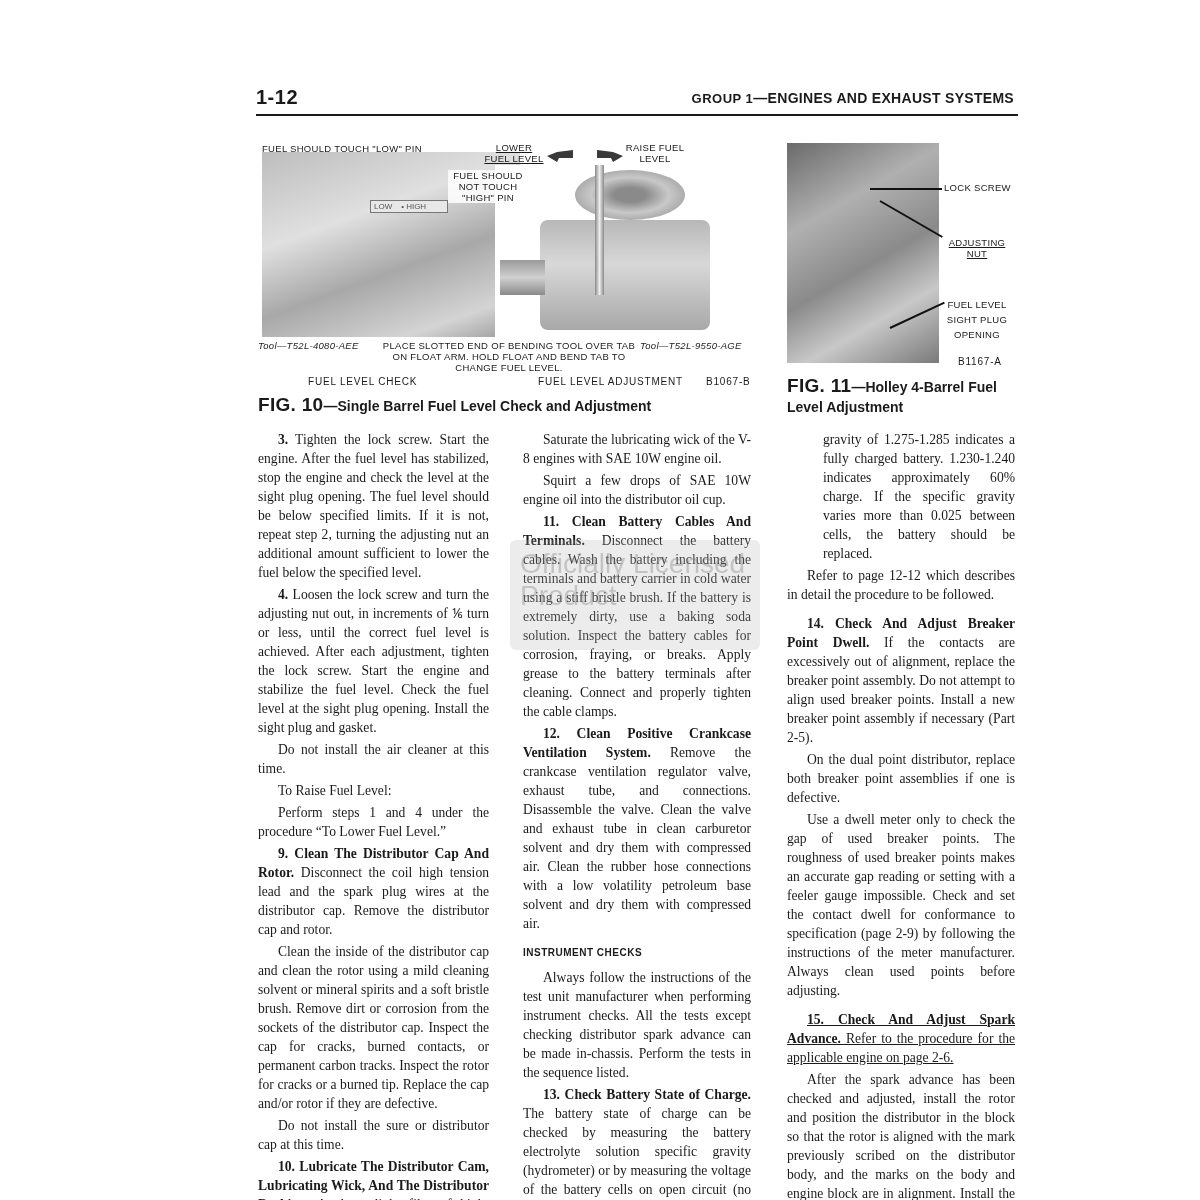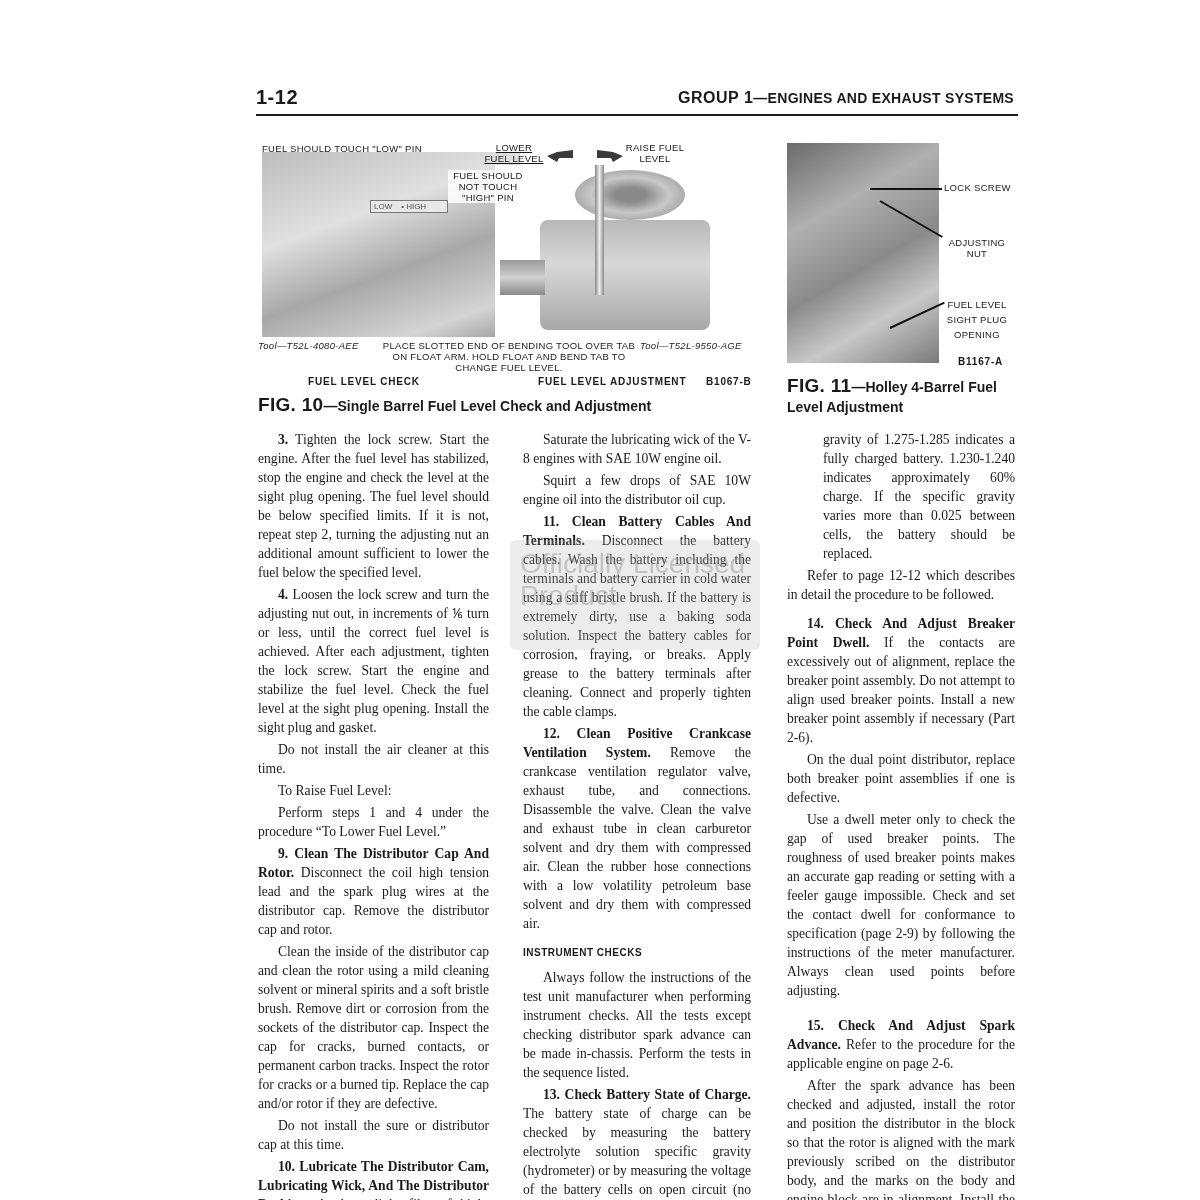--- a/index.html
+++ b/index.html
@@ -1,36 +1,36 @@
 <!DOCTYPE html>
 <html><head>
 <meta charset="utf-8">
 <style>
   html, body { margin: 0; padding: 0; }
   body { width: 1200px; height: 1200px; background: #ffffff; position: relative; overflow: hidden; font-family: "Liberation Serif", serif; color: #1a1a1a; }
   .page { position: absolute; left: 0; top: 0; width: 1200px; height: 1200px; }
   .header { position: absolute; left: 256px; top: 86px; width: 762px; height: 28px; border-bottom: 2px solid #1a1a1a; }
   .page-num { position: absolute; left: 0; top: 0; font-family: "Liberation Sans", sans-serif; font-weight: bold; font-size: 20px; letter-spacing: 0.5px; }
   .group-title { position: absolute; right: 4px; top: 2px; font-family: "Liberation Sans", sans-serif; font-weight: bold; font-size: 17px; }
-  .group-title .g1 { font-size: 16px; letter-spacing: 0.5px; }
+  .group-title .g1 { font-size: 13px; letter-spacing: 0.5px; }
   .group-title .rest { font-size: 14px; letter-spacing: 0.3px; }
 
   .fig { position: absolute; background: #cfcfcf; overflow: hidden; }
   .fig10a { left: 262px; top: 152px; width: 258px; height: 185px; background: linear-gradient(160deg, #bdbdbd 0%, #e0e0e0 35%, #a8a8a8 60%, #d4d4d4 85%, #9a9a9a 100%); }
   .fig10b { left: 495px; top: 165px; width: 255px; height: 175px; background: #ffffff; }
   .carb-top { position: absolute; left: 80px; top: 5px; width: 110px; height: 50px; border-radius: 50%; background: radial-gradient(ellipse at center, #8a8a8a 20%, #c8c8c8 50%, #a0a0a0 80%); }
   .carb-body { position: absolute; left: 45px; top: 55px; width: 170px; height: 110px; background: linear-gradient(180deg, #b8b8b8, #d8d8d8 40%, #a8a8a8); border-radius: 8px; }
   .carb-tube { position: absolute; left: 5px; top: 95px; width: 45px; height: 35px; background: linear-gradient(180deg, #9a9a9a, #d0d0d0, #8a8a8a); }
   .tool-rod { position: absolute; left: 100px; top: 0px; width: 9px; height: 130px; background: linear-gradient(90deg, #888, #eee, #888); }
   .fig11 { left: 787px; top: 143px; width: 152px; height: 220px; background: linear-gradient(150deg, #6a6a6a 0%, #b0b0b0 30%, #8a8a8a 55%, #c8c8c8 75%, #7a7a7a 100%); }
 
   .lbl { position: absolute; font-family: "Liberation Sans", sans-serif; font-size: 9.5px; line-height: 11px; text-transform: uppercase; color: #1a1a1a; letter-spacing: 0.3px; }
   .lbl.center { text-align: center; }
   .lbl.ital { text-transform: none; font-style: italic; }
-  .lbl.bold { font-weight: bold; font-size: 10px; letter-spacing: 0.8px; }
+  .lbl.bold { font-weight: normal; font-size: 10px; letter-spacing: 0.8px; }
   .pin-tag { position: absolute; background: #e8e8e8; border: 1px solid #777; font-family: "Liberation Sans", sans-serif; font-size: 8px; color: #555; padding: 1px 3px; }
 
   .caption { position: absolute; font-family: "Liberation Sans", sans-serif; font-weight: bold; color: #1a1a1a; }
   .caption .fign { font-size: 19px; letter-spacing: 0.3px; }
   .caption .capt { font-size: 14px; }
 
   .col { position: absolute; top: 430px; font-family: "Liberation Serif", serif; font-size: 13.6px; line-height: 19px; text-align: justify; hyphens: none; }
   .col p { margin: 0 0 3px 0; text-indent: 20px; }
   .col p.noind { text-indent: 0; margin-left: 36px; }
   .col b { font-weight: bold; }
@@ -79,21 +79,21 @@
     <div class="lbl bold" style="left:308px;top:376px;white-space:nowrap;">FUEL LEVEL CHECK</div>
     <div class="lbl bold" style="left:538px;top:376px;white-space:nowrap;">FUEL LEVEL ADJUSTMENT</div>
     <div class="lbl bold" style="left:706px;top:376px;white-space:nowrap;">B1067-B</div>
 
     <div class="caption" style="left:258px;top:394px;white-space:nowrap;"><span class="fign">FIG. 10</span><span class="capt">—Single Barrel Fuel Level Check and Adjustment</span></div>
   </div>
 
   <div>
     <div class="fig fig11"></div>
     <div class="lbl" style="left:944px;top:182px;white-space:nowrap;">LOCK SCREW</div>
-    <div class="lbl center" style="left:940px;top:237px;width:74px;">ADJUSTING NUT</div>
+    <div class="lbl center" style="left:940px;top:237px;width:74px;text-decoration:underline;">ADJUSTING NUT</div>
     <div class="lbl center" style="left:940px;top:297px;width:74px;line-height:15px;">FUEL LEVEL SIGHT PLUG OPENING</div>
     <div class="lbl bold" style="left:958px;top:356px;white-space:nowrap;">B1167-A</div>
     <div class="arrow-line" style="left:870px;top:188px;width:72px;"></div>
     <div class="arrow-line" style="left:880px;top:200px;width:72px;transform:rotate(30deg);"></div>
     <div class="arrow-line" style="left:890px;top:327px;width:60px;transform:rotate(-25deg);"></div>
     <div class="caption" style="left:787px;top:376px;width:230px;line-height:19px;"><span class="fign">FIG. 11</span><span class="capt">—Holley 4-Barrel Fuel Level Adjustment</span></div>
   </div>
 
   <div class="col col1">
     <p><b>3.</b><span> Tighten the lock screw. Start the engine. After the fuel level has stabilized, stop the engine and check the level at the sight plug opening. The fuel level should be below specified limits. If it is not, repeat step 2, turning the adjusting nut an additional amount sufficient to lower the fuel below the specified level.</span></p>
@@ -114,21 +114,21 @@
     <p><b>12. Clean Positive Crankcase Ventilation System.</b><span> Remove the crankcase ventilation regulator valve, exhaust tube, and connections. Disassemble the valve. Clean the valve and exhaust tube in clean carburetor solvent and dry them with compressed air. Clean the rubber hose connections with a low volatility petroleum base solvent and dry them with compressed air.</span></p>
     <h4>INSTRUMENT CHECKS</h4>
     <p>Always follow the instructions of the test unit manufacturer when performing instrument checks. All the tests except checking distributor spark advance can be made in-chassis. Perform the tests in the sequence listed.</p>
     <p><b>13. Check Battery State of Charge.</b><span> The battery state of charge can be checked by measuring the battery electrolyte solution specific gravity (hydrometer) or by measuring the voltage of the battery cells on open circuit (no current flow) with a battery charge tester.</span></p>
     <p>If a hydrometer is used, a specific</p>
   </div>
 
   <div class="col col3">
     <p class="noind">gravity of 1.275-1.285 indicates a fully charged battery. 1.230-1.240 indicates approximately 60% charge. If the specific gravity varies more than 0.025 between cells, the battery should be replaced.</p>
     <p>Refer to page 12-12 which describes in detail the procedure to be followed.</p>
-    <p style="margin-top:10px;"><b>14. Check And Adjust Breaker Point Dwell.</b><span> If the contacts are excessively out of alignment, replace the breaker point assembly. Do not attempt to align used breaker points. Install a new breaker point assembly if necessary (Part 2-6).</span></p>
+    <p style="margin-top:10px;"><b>14. Check And Adjust Breaker Point Dwell.</b><span> If the contacts are excessively out of alignment, replace the breaker point assembly. Do not attempt to align used breaker points. Install a new breaker point assembly if necessary (Part 2-5).</span></p>
     <p>On the dual point distributor, replace both breaker point assemblies if one is defective.</p>
     <p>Use a dwell meter only to check the gap of used breaker points. The roughness of used breaker points makes an accurate gap reading or setting with a feeler gauge impossible. Check and set the contact dwell for conformance to specification (page 2-9) by following the instructions of the meter manufacturer. Always clean used points before adjusting.</p>
-    <p style="margin-top:16px;"><b>15. Check And Adjust Spark Advance.</b><span> Refer to the procedure for the applicable engine on page 2-6.</span></p>
+    <p style="margin-top:10px;text-decoration:underline;"><b>15. Check And Adjust Spark Advance.</b><span> Refer to the procedure for the applicable engine on page 2-6.</span></p>
     <p>After the spark advance has been checked and adjusted, install the rotor and position the distributor in the block so that the rotor is aligned with the mark previously scribed on the distributor body, and the marks on the body and engine block are in alignment. Install the distributor retaining screw(s). Install the distributor cap. Insert each distributor wire in the proper distributor cap socket. Be sure the wires are forced all the way down into their sockets. The No. 1 socket is identified on the cap.</p>
   </div>
 
   <div class="watermark">Officially Licensed Product</div>
 </div>
 
 </body></html>

